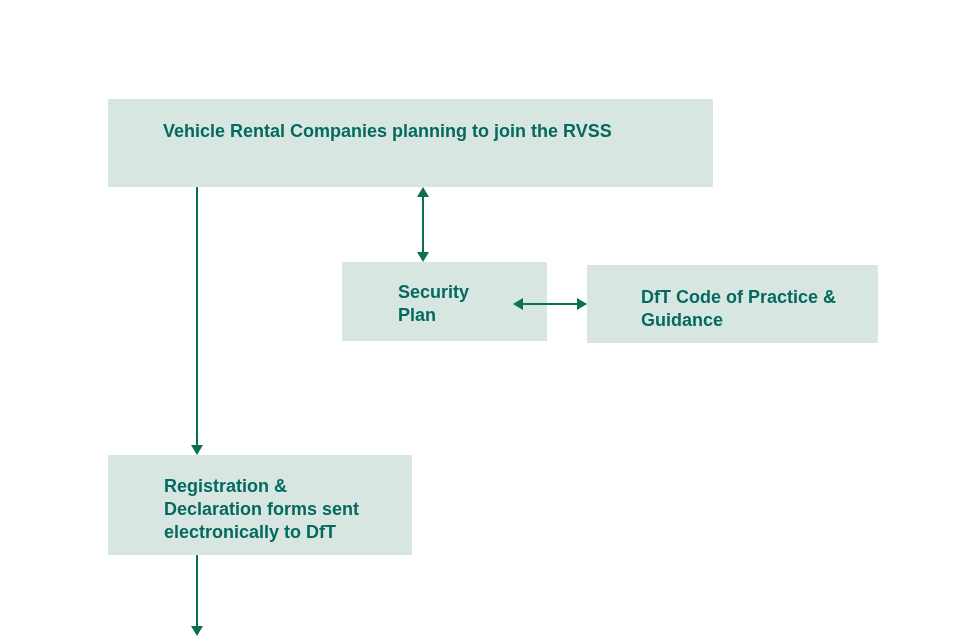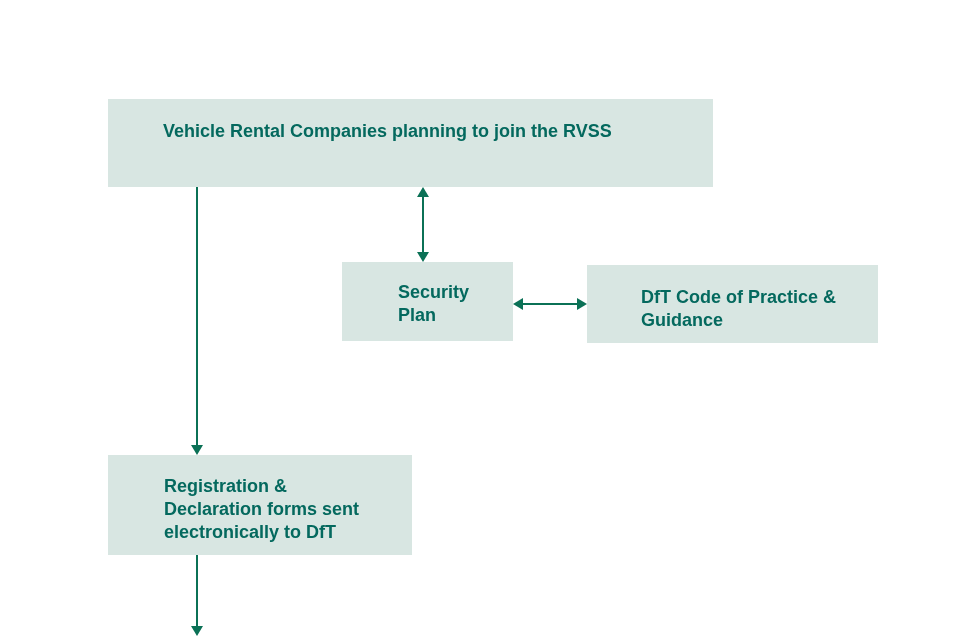--- a/index.html
+++ b/index.html
@@ -23,21 +23,21 @@
   }
   .box-label {
     display: block;
     font-weight: bold;
     font-size: 18px;
     line-height: 23px;
     color: var(--text-color);
     white-space: pre-line;
   }
   .top-box           { left: 108px; top:  99px; width: 605px; height:  88px; padding: 21px 20px 0 55px; }
-  .security-box      { left: 342px; top: 262px; width: 171px; height:  79px; padding: 19px 10px 0 56px; }
+  .security-box      { left: 342px; top: 262px; width: 205px; height:  79px; padding: 19px 10px 0 56px; }
   .dft-box           { left: 587px; top: 265px; width: 291px; height:  78px; padding: 21px 10px 0 54px; }
   .registration-box  { left: 108px; top: 455px; width: 304px; height: 100px; padding: 20px 10px 0 56px; }
 
   .line {
     position: absolute;
     background: var(--arrow-color);
   }
   .line-v { width: 2px; }
   .line-h { height: 2px; }
   .head {

